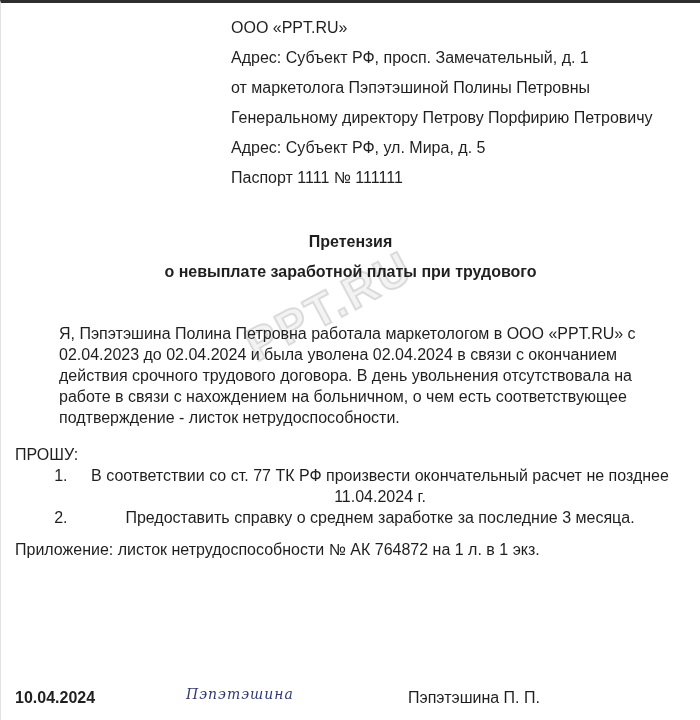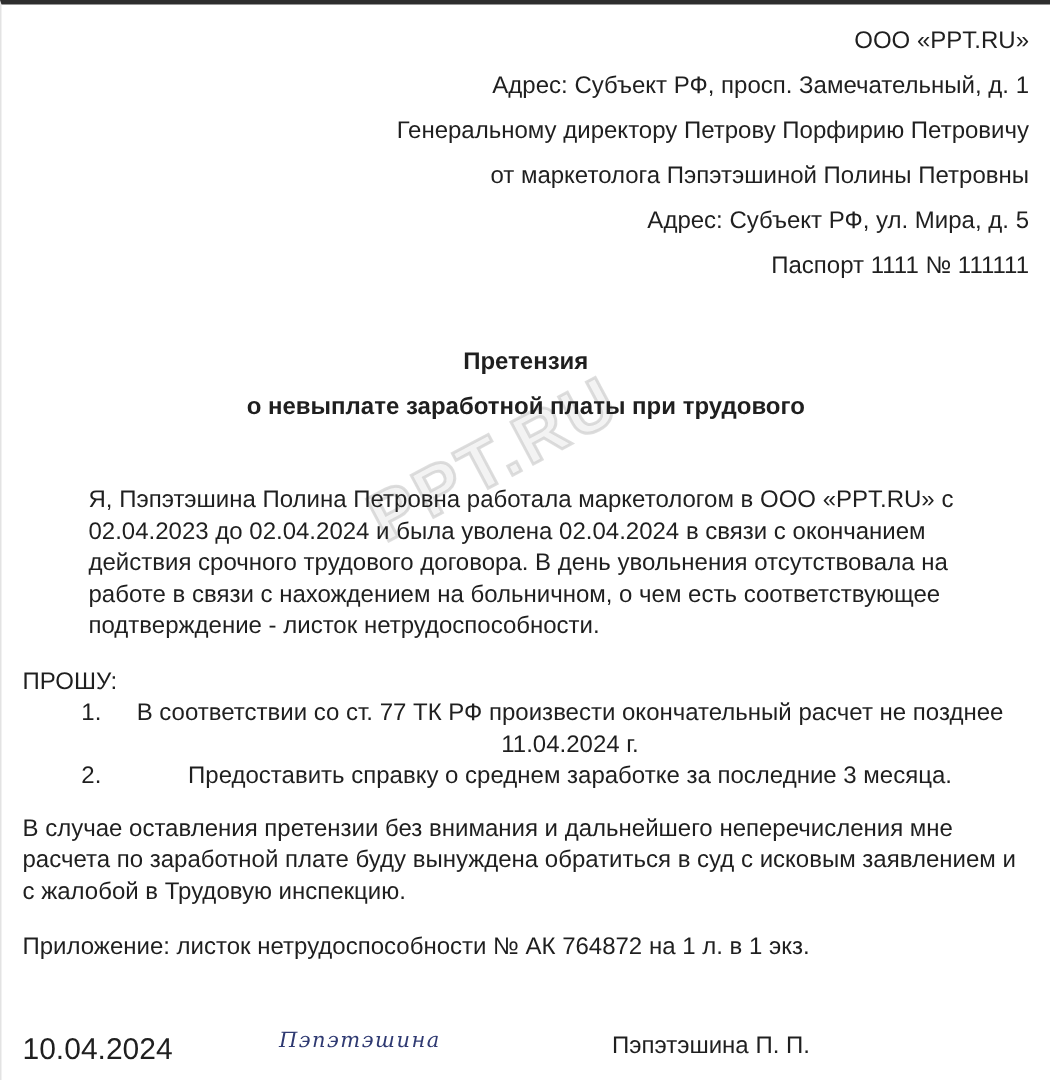--- a/index.html
+++ b/index.html
@@ -26,21 +26,20 @@
     z-index: 2;
   }
   
   .header-block {
     padding-top: 10px;
     margin-left: 216px;
   }
   .header-block .hline {
     line-height: 30px;
     white-space: nowrap;
-    text-align: right;
   }
   
   .title-block {
     margin-top: 34px;
     text-align: center;
     font-weight: 700;
   }
   .title-block .tline {
     line-height: 30px;
   }
@@ -88,21 +87,22 @@
     position: absolute;
     left: 0;
     top: 683px;
     width: 700px;
     z-index: 2;
   }
   .footer .date {
     position: absolute;
     left: 14px;
     top: 3px;
-    font-size: 20px;
+    font-size: 16px;
+    font-weight: bold;
   }
   .footer .signature {
     position: absolute;
     left: 185px;
     top: 0;
     font-family: "DejaVu Serif", serif;
     font-style: italic;
     font-size: 14px;
     letter-spacing: 1px;
     color: #2f3a72;
@@ -119,41 +119,40 @@
 
 <div class="page">
 
   <div class="watermark">PPT.RU</div>
 
   <div class="content">
 
     <div class="header-block">
       <div class="hline">ООО «PPT.RU»</div>
       <div class="hline">Адрес: Субъект РФ, просп. Замечательный, д. 1</div>
+      <div class="hline">от маркетолога Пэпэтэшиной Полины Петровны</div>
       <div class="hline">Генеральному директору Петрову Порфирию Петровичу</div>
-      <div class="hline">от маркетолога Пэпэтэшиной Полины Петровны</div>
       <div class="hline">Адрес: Субъект РФ, ул. Мира, д. 5</div>
       <div class="hline">Паспорт 1111 № 111111</div>
     </div>
 
     <div class="title-block">
       <div class="tline">Претензия</div>
       <div class="tline">о невыплате заработной платы при трудового</div>
     </div>
 
     <p class="para para-1">Я, Пэпэтэшина Полина Петровна работала маркетологом в ООО «PPT.RU» с 02.04.2023 до 02.04.2024 и была уволена 02.04.2024 в связи с окончанием действия срочного трудового договора. В день увольнения отсутствовала на работе в связи с нахождением на больничном, о чем есть соответствующее подтверждение - листок нетрудоспособности.</p>
 
     <div class="request-heading">ПРОШУ:</div>
 
     <ol class="request-list">
       <li>В соответствии со ст. 77 ТК РФ произвести окончательный расчет не позднее 11.04.2024 г.</li>
       <li>Предоставить справку о среднем заработке за последние 3 месяца.</li>
     </ol>
 
-    <p class="para para-2">В случае оставления претензии без внимания и дальнейшего неперечисления мне расчета по заработной плате буду вынуждена обратиться в суд с исковым заявлением и с жалобой в Трудовую инспекцию.</p>
 
     <div class="attachment">Приложение: листок нетрудоспособности № АК 764872 на 1 л. в 1 экз.</div>
 
   </div>
 
   <div class="footer">
     <span class="date">10.04.2024</span>
     <span class="signature">Пэпэтэшина</span>
     <span class="signed-name">Пэпэтэшина П. П.</span>
   </div>

